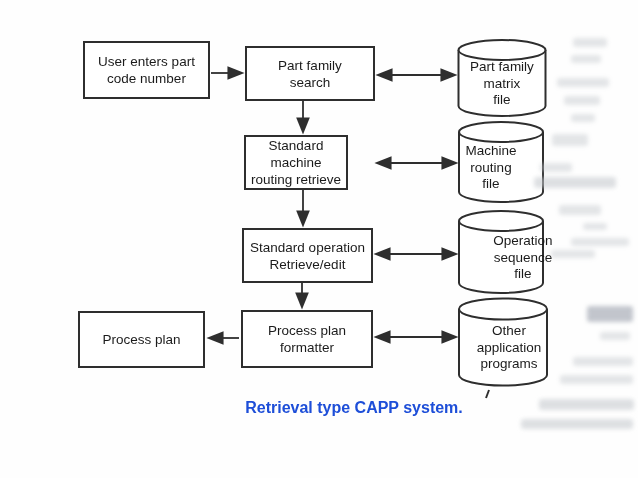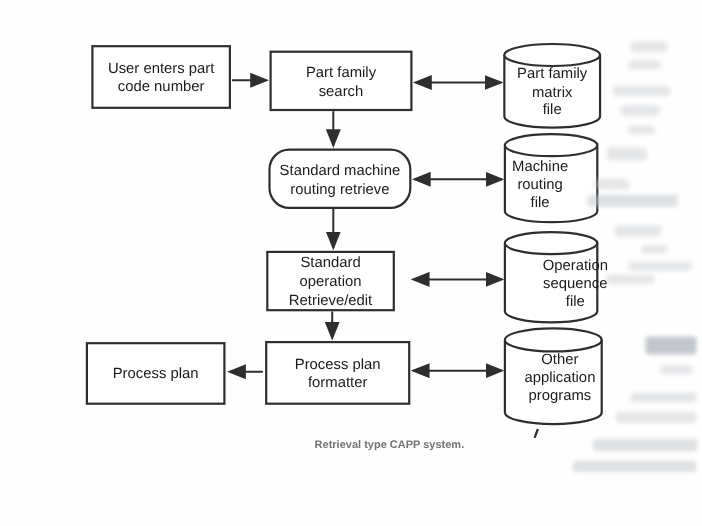--- a/index.html
+++ b/index.html
@@ -43,23 +43,23 @@
   }
   #arrow-layer line, #arrow-layer path.cyl-body, #arrow-layer ellipse {
     stroke: #2e2e2e;
   }
   .edge { stroke-width: 1.8; fill: none; }
   .cyl-body, .cyl-top { stroke-width: 2; fill: #ffffff; }
   .caption {
     position: absolute;
     left: 228px; top: 399px; width: 252px;
     text-align: center;
-    font-size: 10px;
+    font-size: 16px;
     font-weight: 600;
-    color: #737373;
+    color: #1d4ed8;
   }
   .art {
     position: absolute;
     background: #c3c7cc;
     border-radius: 3px;
     filter: blur(2px);
     opacity: 0.45;
   }
   .art-dark { background: #a9aeb8; opacity: 0.7; }
 </style>
@@ -108,26 +108,26 @@
   <div class="node" style="left:83px; top:41px; width:127px; height:58px;">
     <span class="node-label">User enters part
 code number</span>
   </div>
 
   <div class="node" style="left:245px; top:46px; width:130px; height:55px;">
     <span class="node-label">Part family
 search</span>
   </div>
 
-  <div class="node" style="left:244px; top:135px; width:130px; height:55px;border-radius:19px;">
+  <div class="node" style="left:244px; top:135px; width:104px; height:55px;">
     <span class="node-label">Standard machine
 routing retrieve</span>
   </div>
 
-  <div class="node" style="left:242px; top:228px; width:117px; height:55px;align-items:center;">
+  <div class="node" style="left:242px; top:228px; width:131px; height:55px;align-items:center;">
     <span class="node-label">Standard operation
 Retrieve/edit</span>
   </div>
 
   <div class="node" style="left:241px; top:310px; width:132px; height:58px;">
     <span class="node-label">Process plan
 formatter</span>
   </div>
 
   <div class="node" style="left:78px; top:311px; width:127px; height:57px;">
@@ -145,21 +145,21 @@
 routing
 file</span>
   </div>
 
   <div class="cyl-label-wrap" style="left:481px; top:229px; width:84px; height:58px;">
     <span class="cyl-label">Operation
 sequence
 file</span>
   </div>
 
-  <div class="cyl-label-wrap" style="left:459px; top:306px; width:100px; height:62px;align-items:flex-end;">
+  <div class="cyl-label-wrap" style="left:459px; top:317px; width:100px; height:62px;">
     <span class="cyl-label">Other
 application
 programs</span>
   </div>
 
   <div class="caption">Retrieval type CAPP system.</div>
 
   <div class="art" style="left:573px; top:38px;  width:34px;  height:9px;"></div>
   <div class="art" style="left:571px; top:55px;  width:30px;  height:8px;"></div>
   <div class="art" style="left:557px; top:78px;  width:52px;  height:9px;"></div>

